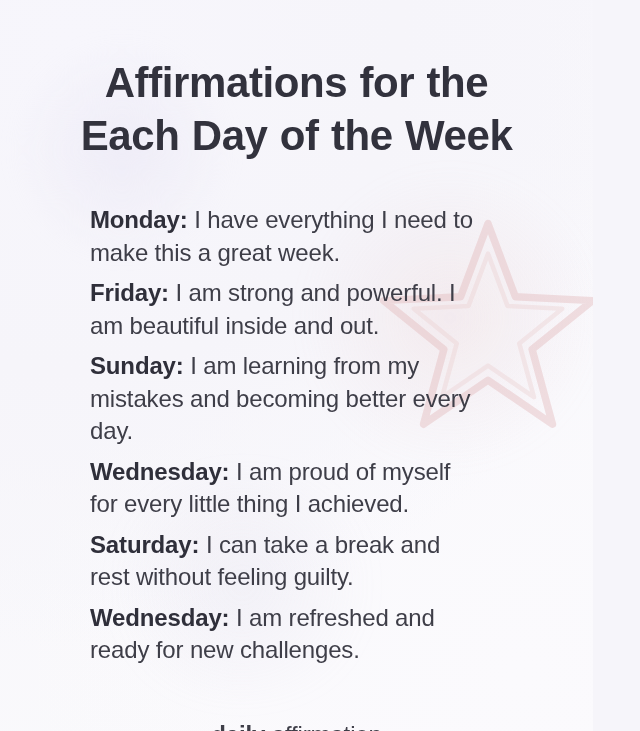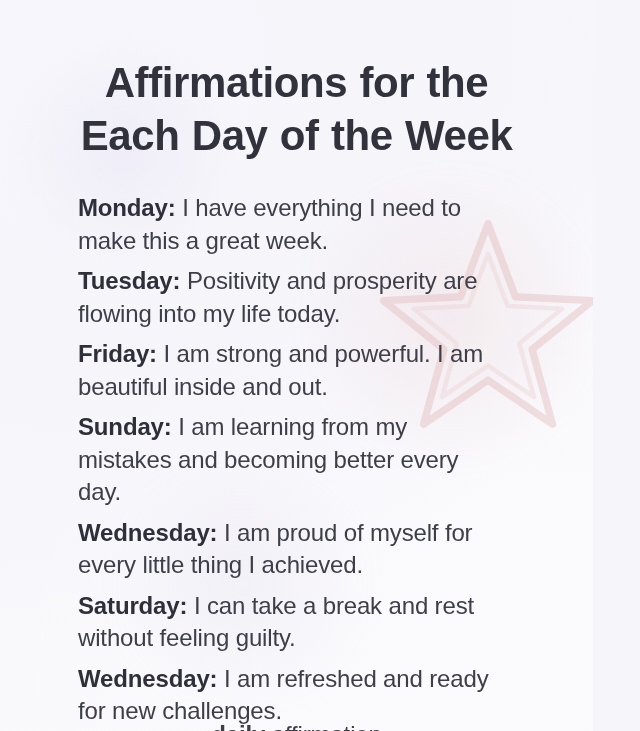--- a/index.html
+++ b/index.html
@@ -72,21 +72,21 @@
     color: #32323d;
     font-size: 42px;
     line-height: 53px;
     font-weight: bold;
     letter-spacing: -0.4px;
     word-spacing: 1px;
   }
   .title-line { display: block; }
 
   .list {
-    margin: 0;
+    margin: 12px;
     padding: 30px 16px 0 0;
     list-style: none;
   }
 
   .entry {
     margin: 0;
     padding: 0 84px 0 78px;
     color: #3e3e48;
     font-size: 24px;
     line-height: 32.5px;
@@ -140,24 +140,20 @@
       <span class="title-line">Each Day of the Week</span>
     </h1>
 
     <ul class="list">
 
       <li class="entry">
         <span class="day">Monday:</span>
         <span class="affirmation">I have everything I need to make this a great week.</span>
       </li>
 
-      <li class="entry">
-        <span class="day">Tuesday:</span>
-        <span class="affirmation">Positivity and prosperity are flowing into my life today.</span>
-      </li>
 
       <li class="entry">
         <span class="day">Friday:</span>
         <span class="affirmation">I am strong and powerful. I am beautiful inside and out.</span>
       </li>
 
       <li class="entry">
         <span class="day">Sunday:</span>
         <span class="affirmation">I am learning from my mistakes and becoming better every day.</span>
       </li>

